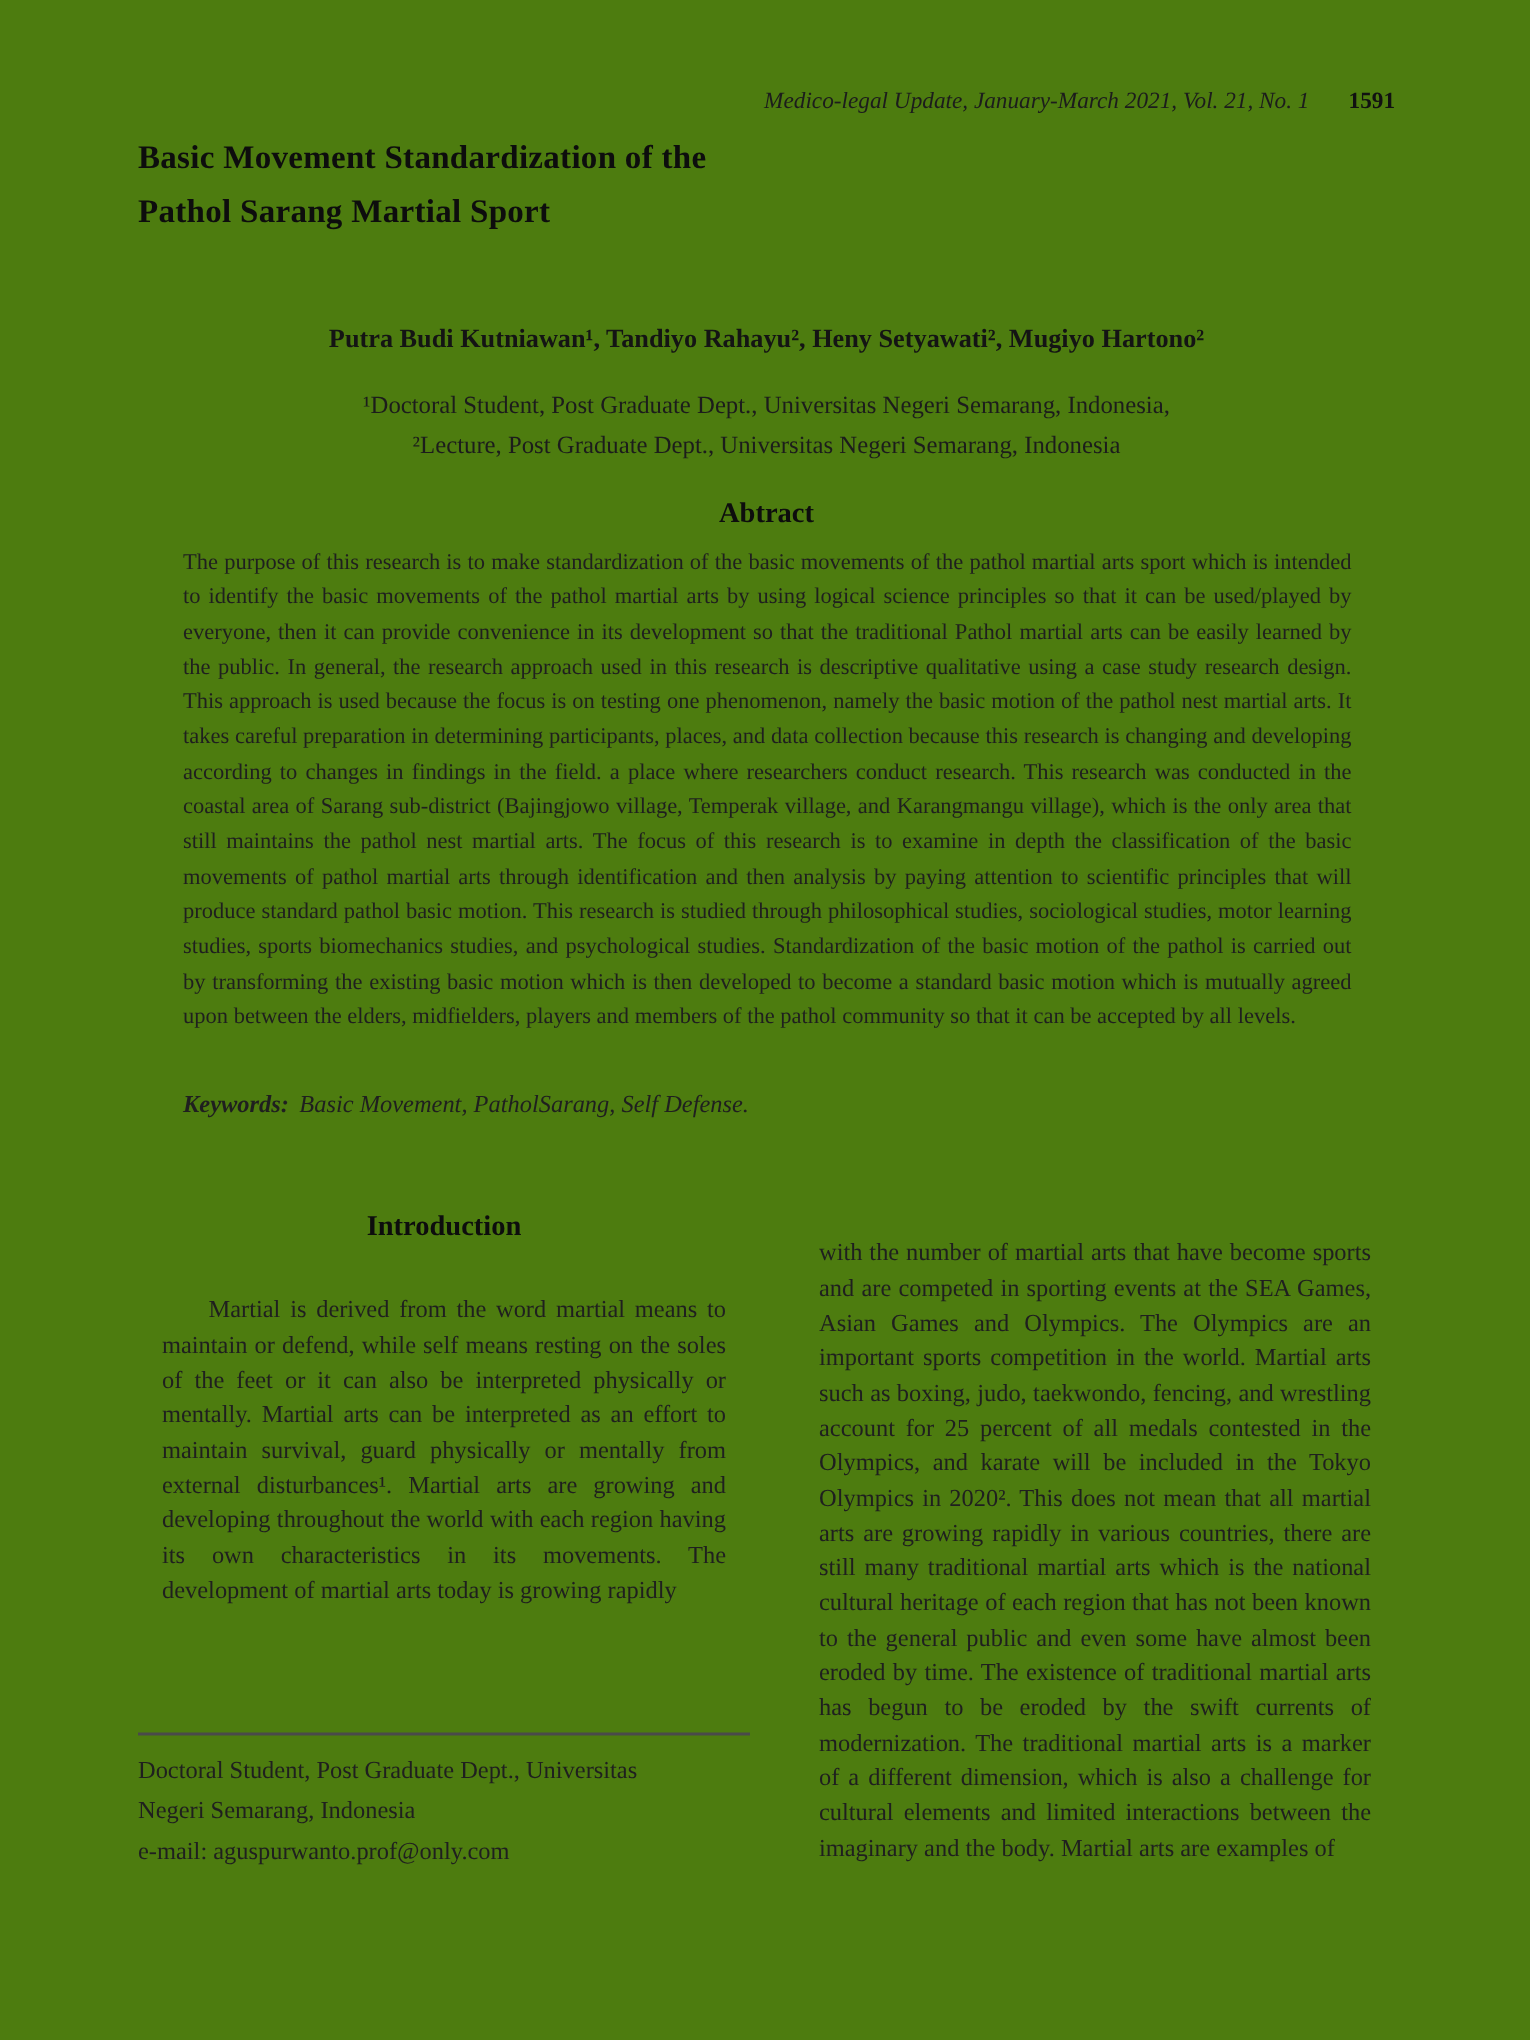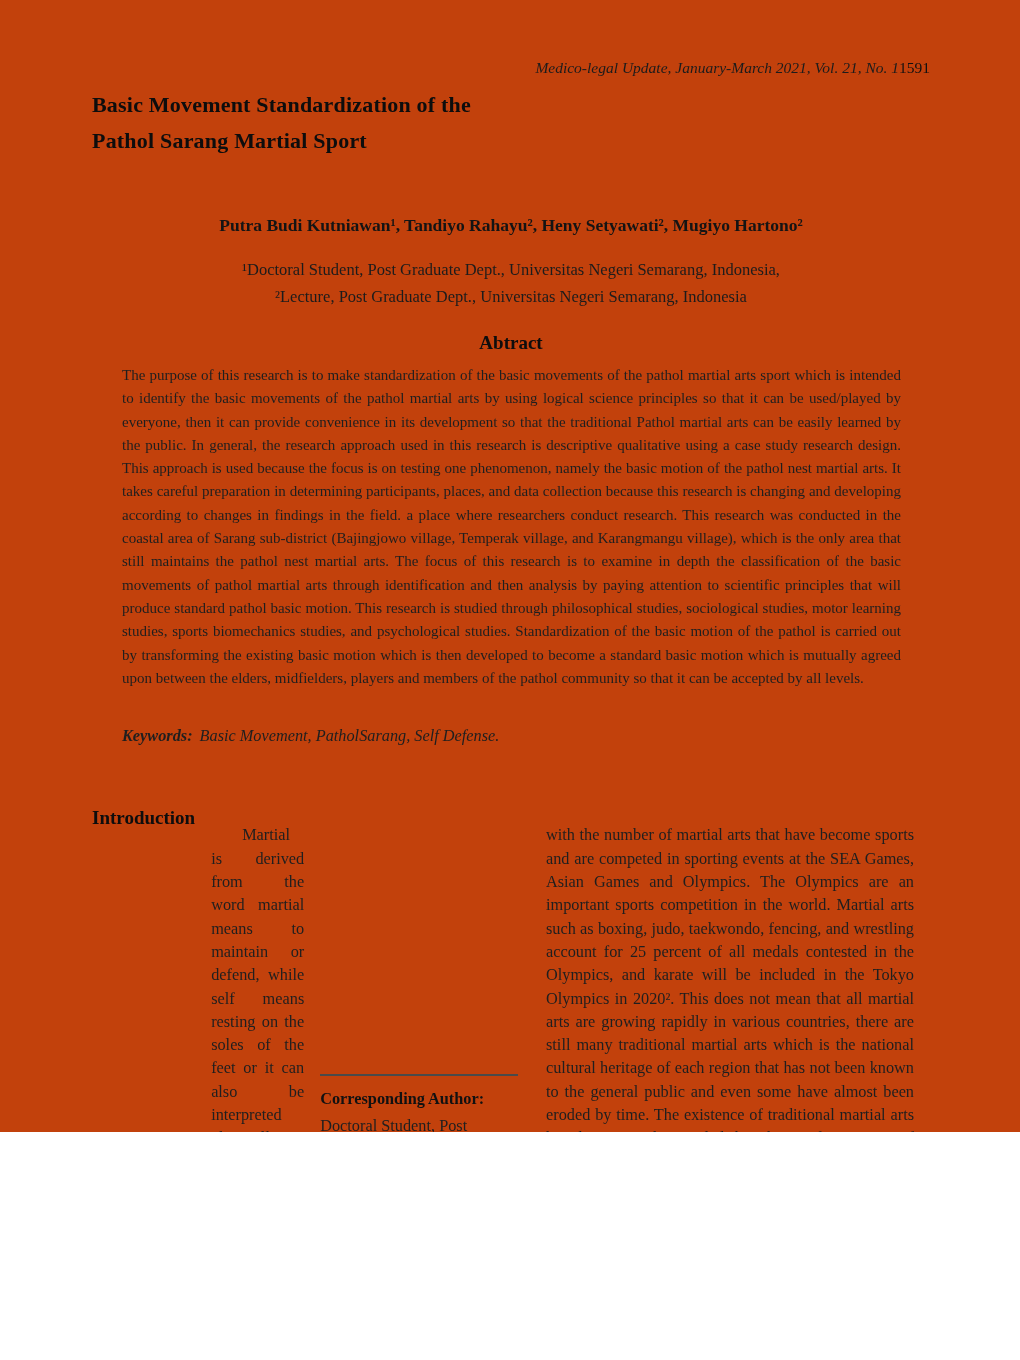--- a/index.html
+++ b/index.html
@@ -3,41 +3,42 @@
 <meta charset="utf-8">
 <style>
   html, body {
     margin: 0;
     padding: 0;
     background: #ffffff;
   }
   .page {
     position: relative;
     width: 1020px;
-    height: 1132px;
-    background: #c2410c;
+    height: 1360px;
+    background: #4d7c0f;
     box-sizing: border-box;
     padding: 58px 90px 0 92px;
     font-family: "Liberation Serif", "DejaVu Serif", serif;
     color: #1c1c1c;
     overflow: hidden;
   }
   .running-header {
     display: flex;
     justify-content: flex-end;
     align-items: baseline;
     font-size: 15.5px;
     line-height: 19px;
   }
   .journal-info {
     font-style: italic;
     color: #1c1c1c;
   }
   .page-number {
-    font-weight: normal;
+    font-weight: bold;
+    margin-left: 26px;
     color: #111;
   }
   .article-title {
     margin: 10px 0 0 0;
     text-align: left;
     font-size: 22px;
     line-height: 36px;
     font-weight: bold;
     color: #0d0d0d;
     letter-spacing: 0.2px;
@@ -82,21 +83,21 @@
     margin-right: 7px;
   }
   .columns {
     display: flex;
     margin-top: 60px;
     height: 440px;
   }
   .col-left {
     width: 408px;
     display: flex;
-    flex-direction: row;
+    flex-direction: column;
   }
   .col-right {
     width: 400px;
     margin-left: 30px;
   }
   .section-heading {
     margin: 0 0 16px 0;
     text-align: center;
     font-size: 19px;
     font-weight: bold;
@@ -162,21 +163,20 @@
   </p>
 
   <div class="columns">
 
     <div class="col-left">
       <h3 class="section-heading">Introduction</h3>
       <p class="body-text first-indent">Martial is derived from the word martial means to maintain or defend, while self means resting on the soles of the feet or it can also be interpreted physically or mentally. Martial arts can be interpreted as an effort to maintain survival, guard physically or mentally from external disturbances¹. Martial arts are growing and developing throughout the world with each region having its own characteristics in its movements. The development of martial arts today is growing rapidly</p>
 
       <div class="corresponding-block">
         <hr class="corresponding-rule">
-        <span class="corr-line corr-bold">Corresponding Author:</span>
         <span class="corr-line">Doctoral Student, Post Graduate Dept., Universitas</span>
         <span class="corr-line">Negeri Semarang, Indonesia</span>
         <span class="corr-line">e-mail: aguspurwanto.prof@only.com</span>
       </div>
     </div>
 
     <div class="col-right">
       <p class="body-text">with the number of martial arts that have become sports and are competed in sporting events at the SEA Games, Asian Games and Olympics. The Olympics are an important sports competition in the world. Martial arts such as boxing, judo, taekwondo, fencing, and wrestling account for 25 percent of all medals contested in the Olympics, and karate will be included in the Tokyo Olympics in 2020². This does not mean that all martial arts are growing rapidly in various countries, there are still many traditional martial arts which is the national cultural heritage of each region that has not been known to the general public and even some have almost been eroded by time. The existence of traditional martial arts has begun to be eroded by the swift currents of modernization. The traditional martial arts is a marker of a different dimension, which is also a challenge for cultural elements and limited interactions between the imaginary and the body. Martial arts are examples of</p>
     </div>
 

